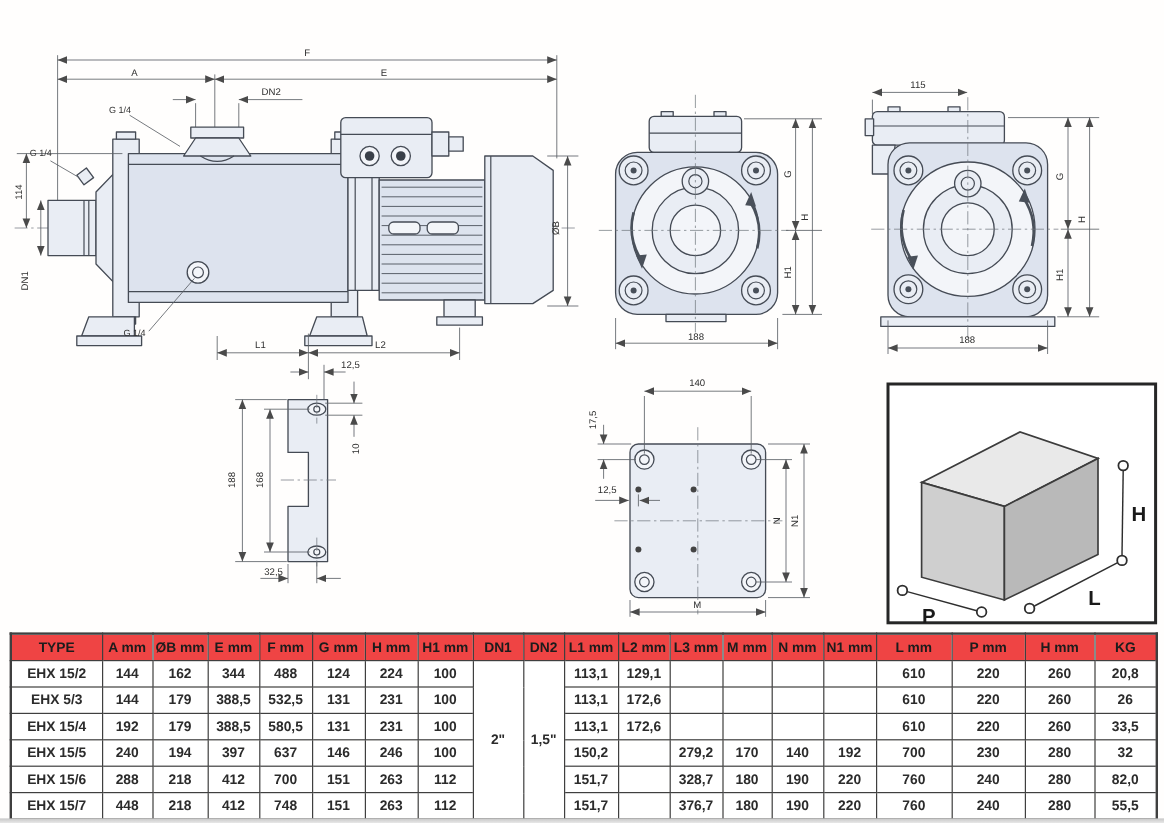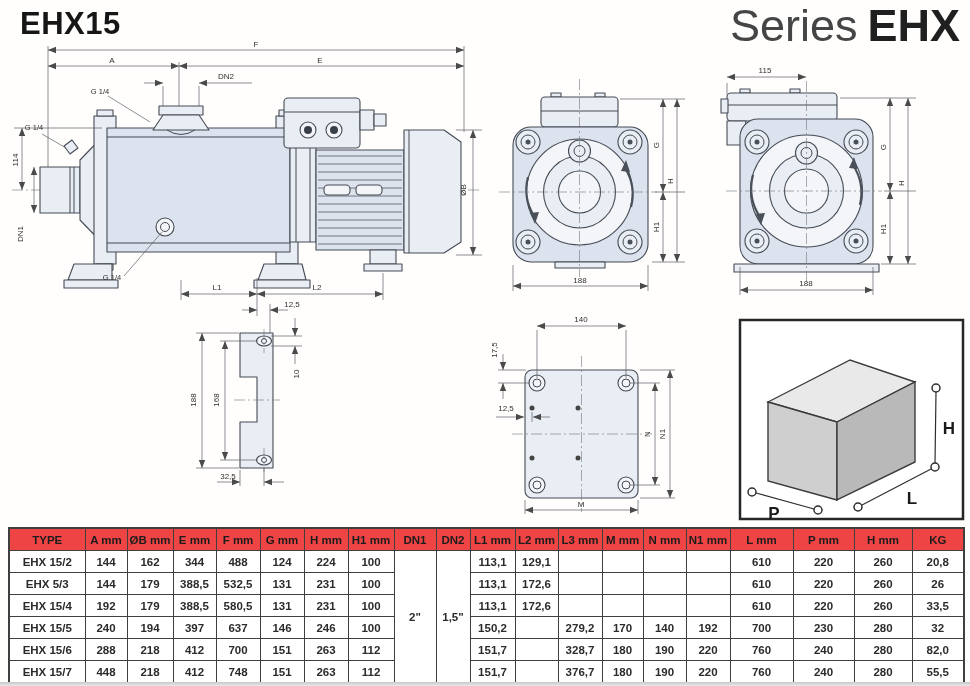--- a/index.html
+++ b/index.html
@@ -27,24 +27,20 @@
   #spec-table th{background:#ef4444;font-weight:700;color:#1c1c1c;}
   #spec-table td{font-weight:700;background:#fff;}
   #spec-table td.type{font-weight:700;}
   #bottom-shadow{left:0;top:682px;width:970px;height:4px;background:linear-gradient(#c7c7c7,#e9e9e9);}
 </style>
 </head>
 <body>
 
 <div id="page">
 
-  <div class="abs" id="model-title">EHX15</div>
-  <div class="abs" id="series-title">
-    <span class="light">Series</span><span class="bold">EHX</span>
-  </div>
 
   <svg class="abs" style="left:12px;top:38px" width="478" height="455" viewBox="0 0 478 455">
     <defs>
       <marker id="a1" markerWidth="9" markerHeight="8" refX="8" refY="4" orient="auto-start-reverse" markerUnits="userSpaceOnUse">
           <path d="M0,0.8 L8,4 L0,7.2 Z" fill="#4a4a4a"></path>
         </marker>
     </defs>
     <line class="ctr" x1="0" y1="152" x2="470" y2="152"></line>
 
     <line class="dim" x1="36" y1="8" x2="36" y2="140"></line>

